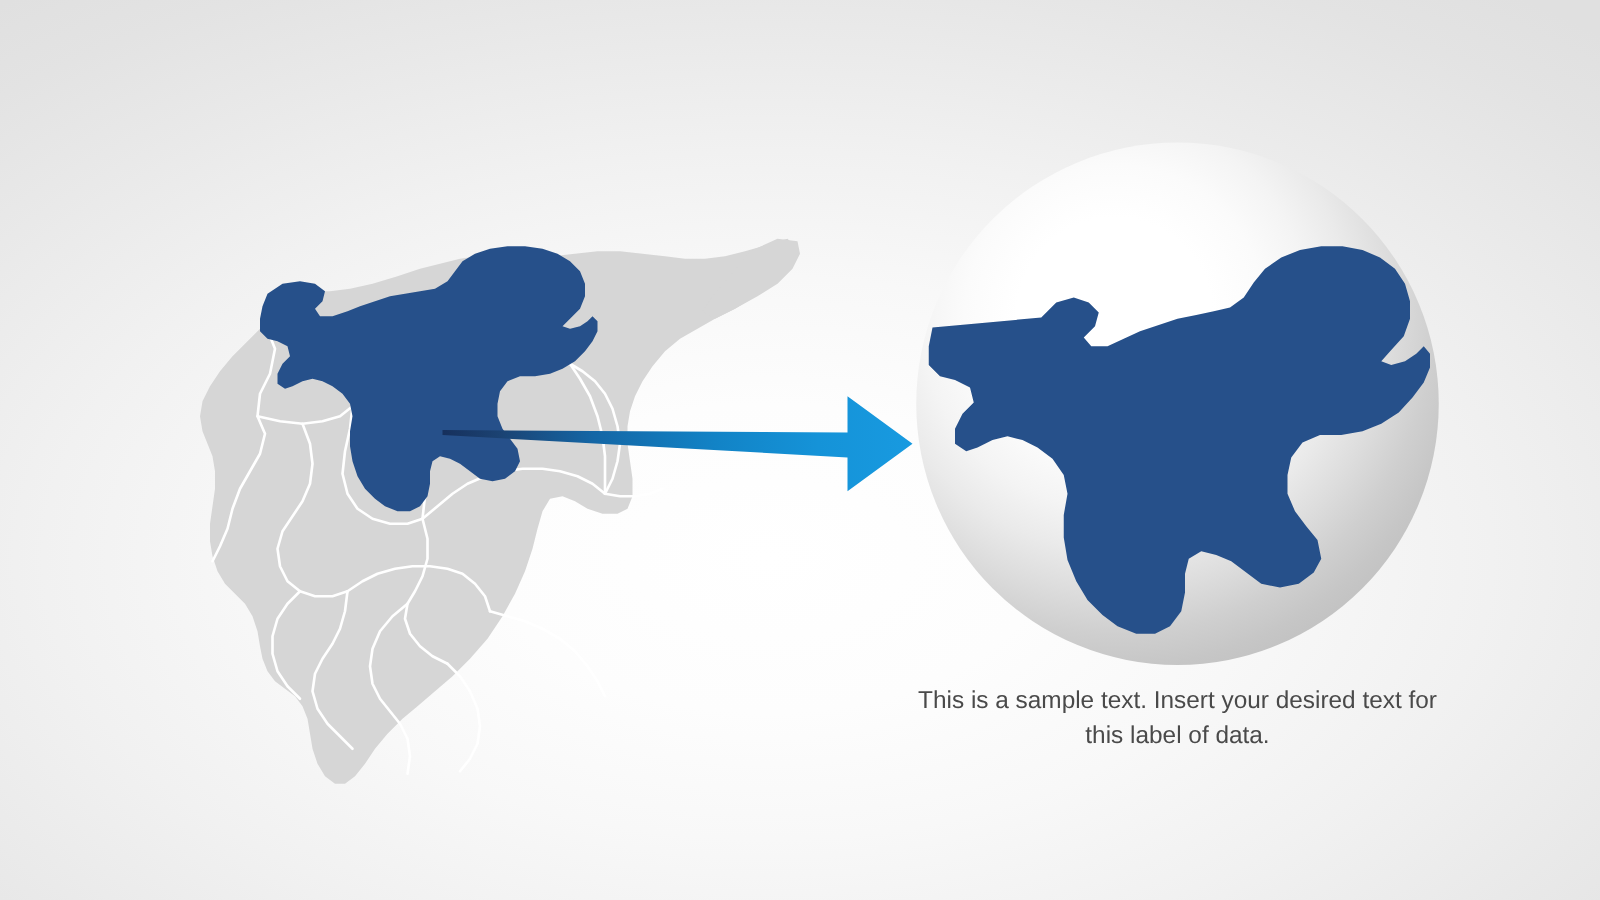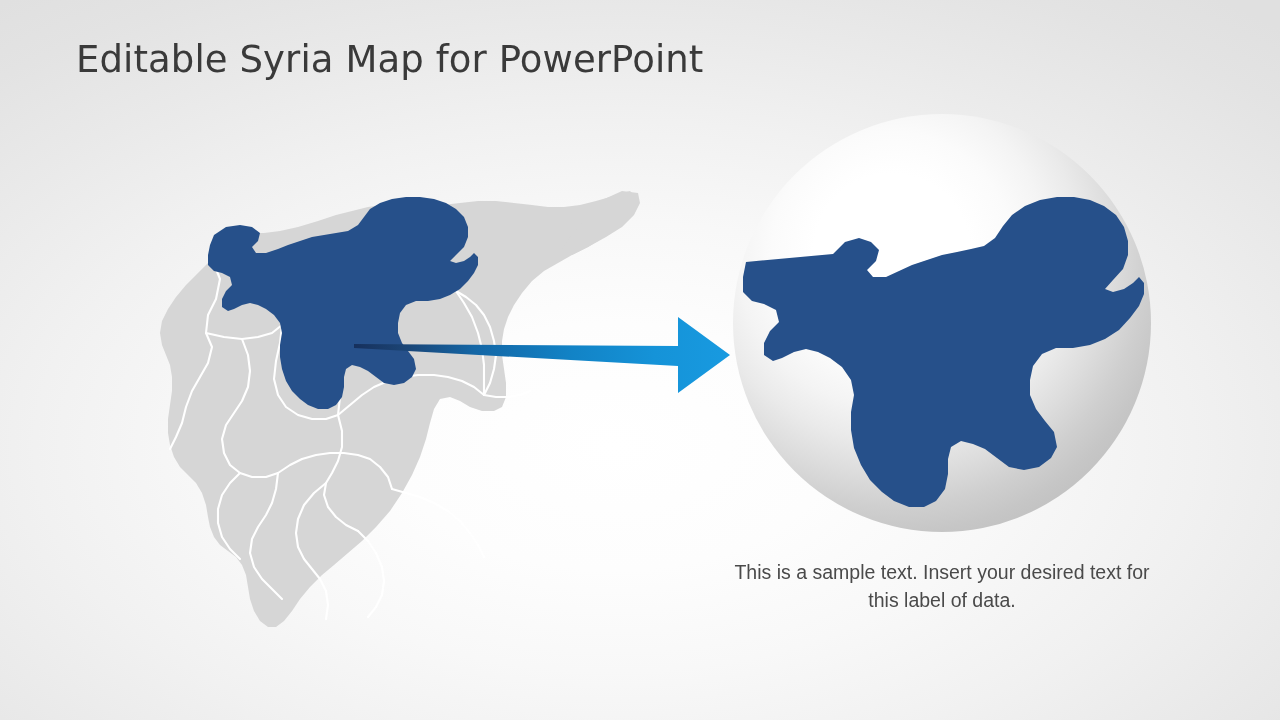--- a/index.html
+++ b/index.html
@@ -100,33 +100,32 @@
     width: 418px;
     text-align: center;
   }
   #caption-heading {
     font-size: 25px;
     color: #414141;
     line-height: 32px;
     font-family: "Liberation Sans", sans-serif;
   }
   #caption-body {
-    margin-top: 22px;
+    margin-top: 10px;
     font-size: 19.5px;
     color: #4a4a4a;
     line-height: 28px;
     font-family: "Liberation Sans", sans-serif;
   }
 </style>
 </head>
 <body>
 
 <div id="slide">
 
-  <div id="slide-title">Editable Syria Map for PowerPoint</div>
 
   <div id="map-layer">
     <svg id="map-svg" viewBox="0 0 530 470" xmlns="http://www.w3.org/2000/svg">
 
       <path fill="#d6d6d6" d="M 82 84
            L 90 70 L 104 62 L 118 58 L 134 58 L 150 56 L 168 52 L 188 46
            L 206 40 L 222 36 L 238 32 L 252 30 L 266 30 L 280 32 L 296 32
            L 312 30 L 330 28 L 348 26 L 366 26 L 384 28 L 402 30 L 418 32
            L 434 32 L 450 30 L 466 26 L 480 22 L 492 18 L 500 16 L 506 22
            L 504 32 L 498 42 L 488 52 L 474 62 L 458 72 L 442 80 L 428 88

